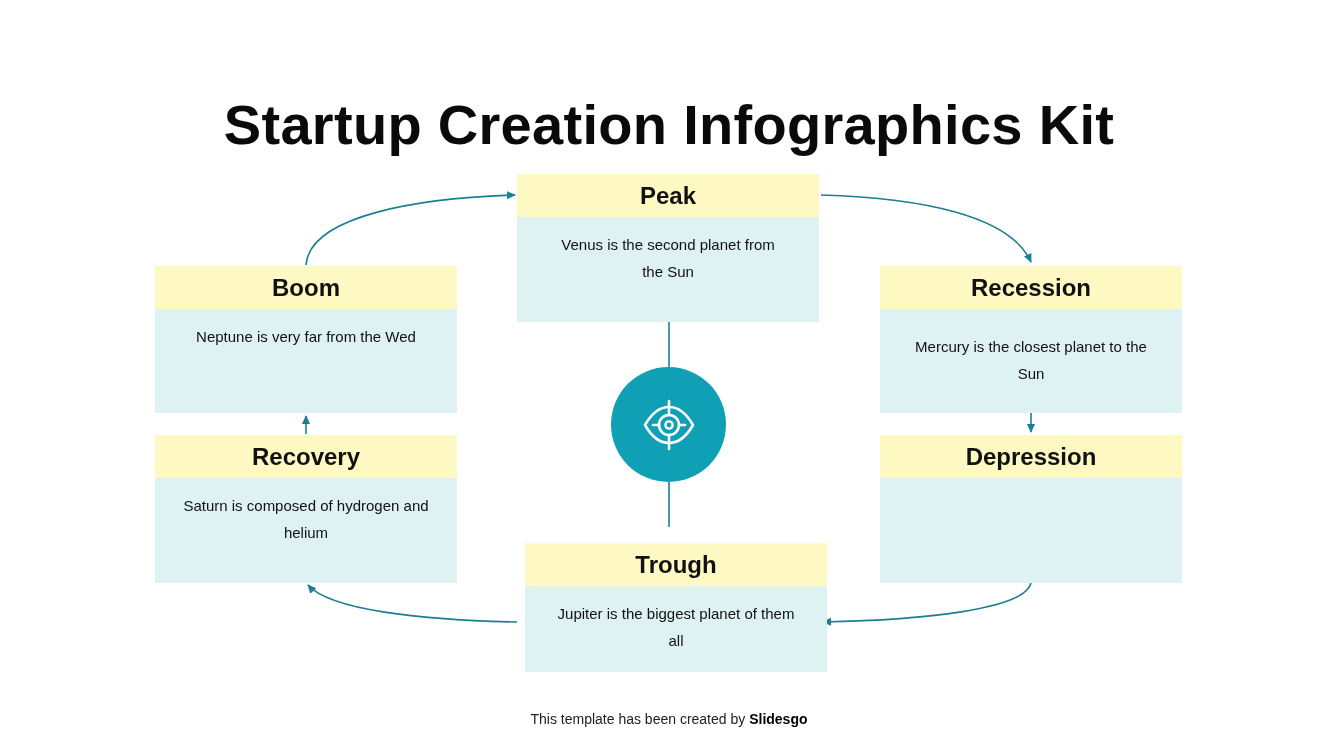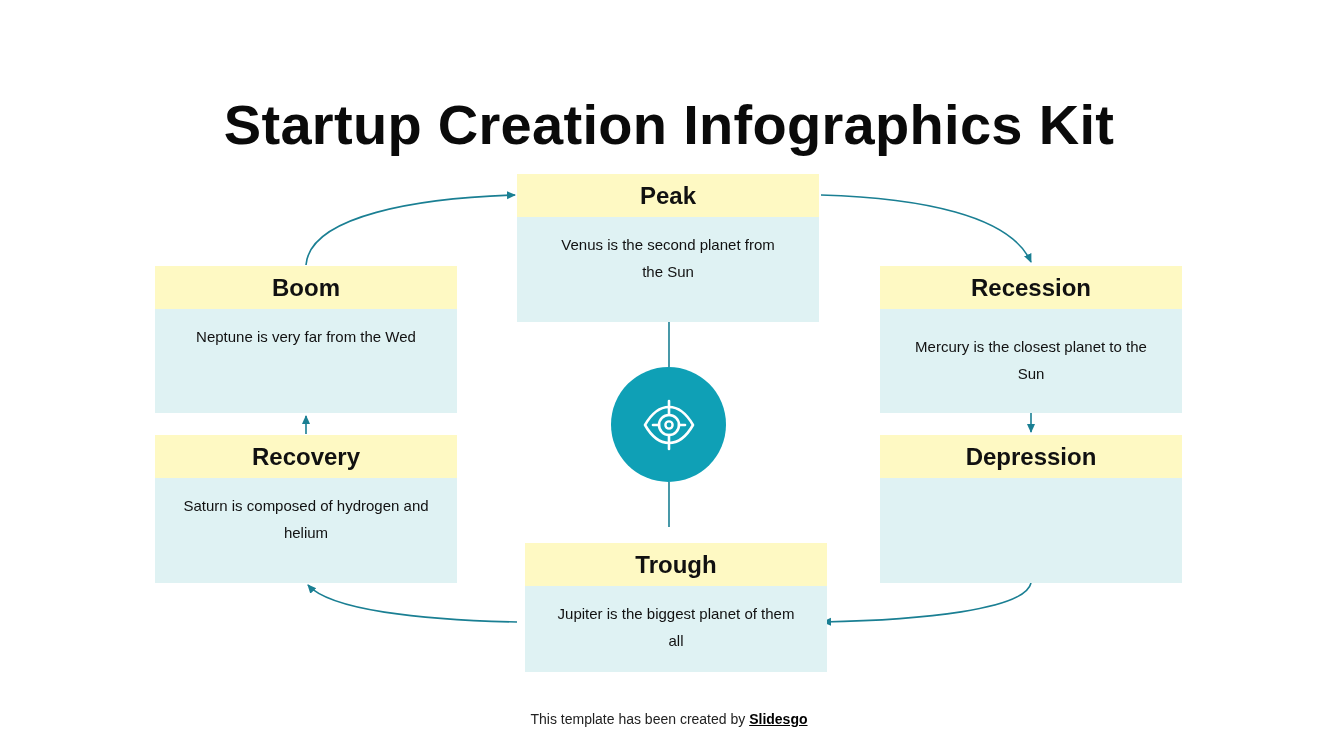--- a/index.html
+++ b/index.html
@@ -8,21 +8,21 @@
   .title { position:absolute; left:0; top:92px; width:1338px; text-align:center;
            font-size:56px; font-weight:bold; color:#0a0a0a; letter-spacing:0.3px; }
   .box { position:absolute; width:302px; background:#dff2f3; }
   .box .head { height:43px; background:#fef9c3; display:flex; align-items:center; justify-content:center;
                font-size:24px; font-weight:bold; color:#111; }
   .box .body { text-align:center; font-size:15px; line-height:27px; color:#111; padding-top:14px; }
   svg.conn { position:absolute; left:0; top:0; }
   .hub { position:absolute; left:611px; top:367px; width:115px; height:115px; border-radius:50%;
          background:#0fa0b6; display:flex; align-items:center; justify-content:center; }
   .footer { position:absolute; left:0; top:711px; width:1338px; text-align:center; font-size:14px; color:#222; }
-  .footer .brand { font-weight:bold; text-decoration:underline; color:#000; }
+  .footer .brand { font-weight:bold; color:#000; }
 </style>
 </head>
 <body>
 
 <div class="title">Startup Creation Infographics Kit</div>
 
 <svg class="conn" width="1338" height="753">
   <defs>
     <marker id="ah" markerWidth="10" markerHeight="10" refX="8" refY="5" orient="auto" markerUnits="userSpaceOnUse">
       <path d="M0,1 L9,5 L0,9 Z" fill="#1a7f93"></path>

